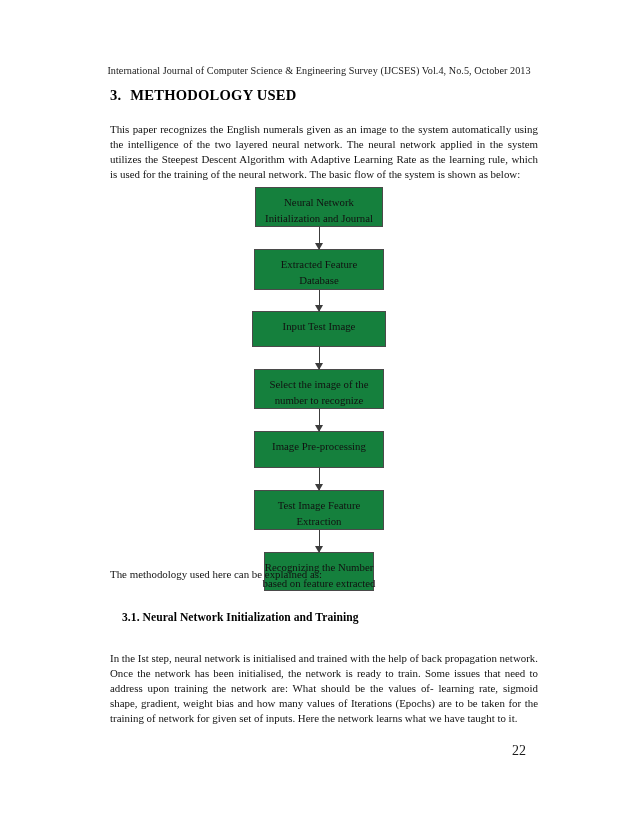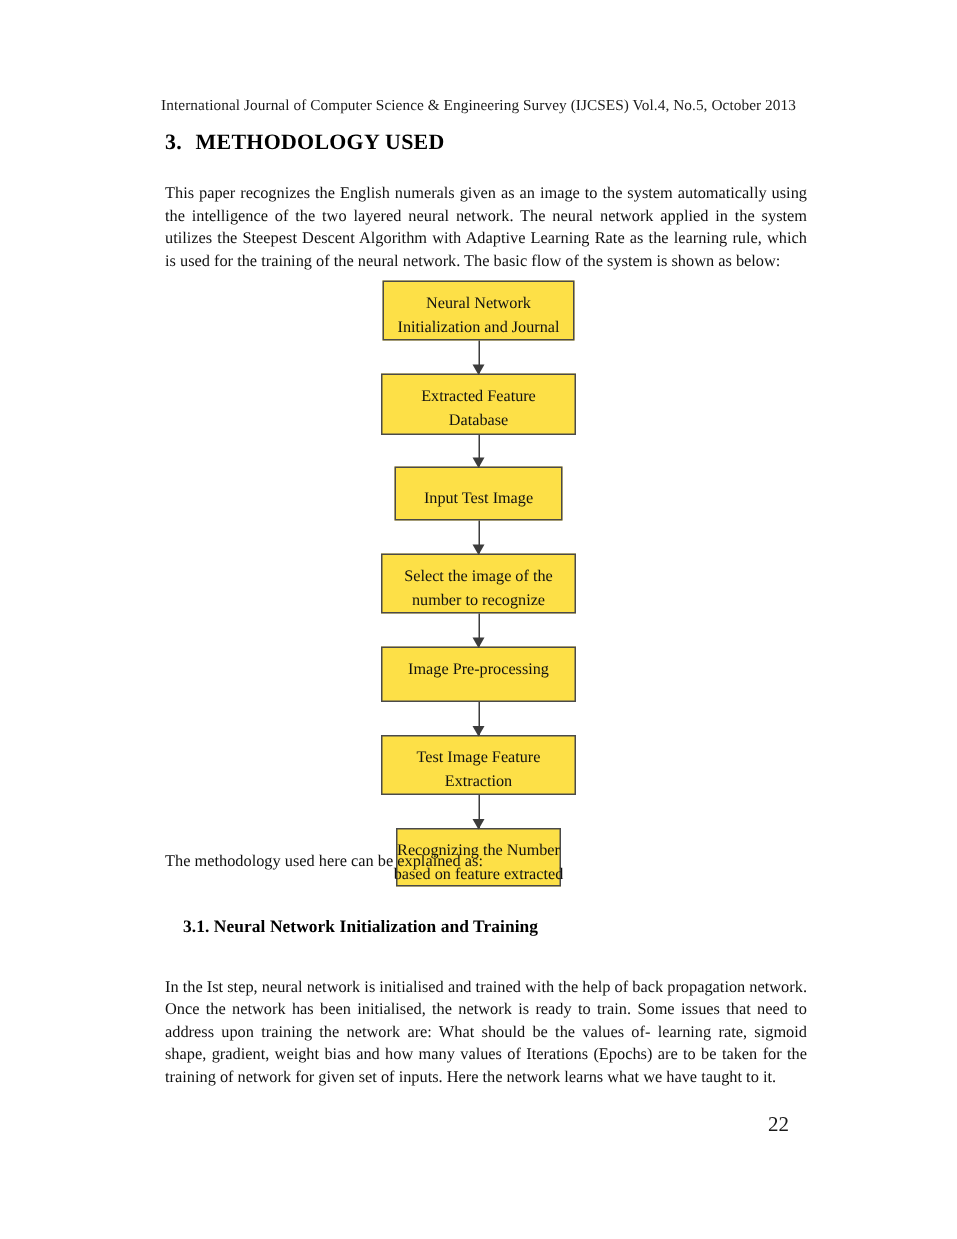--- a/index.html
+++ b/index.html
@@ -84,21 +84,21 @@
     left: 0;
     top: 186px;
     width: 638px;
   }
   .flow-row {
     display: flex;
     justify-content: center;
   }
   .flow-box {
     border: 1px solid #4a4a4a;
-    background: #fde047;
+    background: #15803d;
     box-sizing: border-box;
     display: flex;
     flex-direction: column;
     justify-content: flex-start;
     align-items: center;
     font-size: 10.8px;
     line-height: 15.6px;
     padding-top: 7px;
     color: #111111;
     text-align: center;
@@ -176,21 +176,21 @@
         <span class="line">Extracted Feature</span>
         <span class="line">Database</span>
       </div>
     </div>
 
     <div class="connector">
       <div class="stem" style="height:21px;"></div>
     </div>
 
     <div class="flow-row">
-      <div class="flow-box" style="width:112px;height:36px;justify-content:center;">
+      <div class="flow-box" style="width:134px;height:36px;">
         <span class="line">Input Test Image</span>
       </div>
     </div>
 
     <div class="connector">
       <div class="stem" style="height:22px;"></div>
     </div>
 
     <div class="flow-row">
       <div class="flow-box" style="width:130px;height:40px;">

